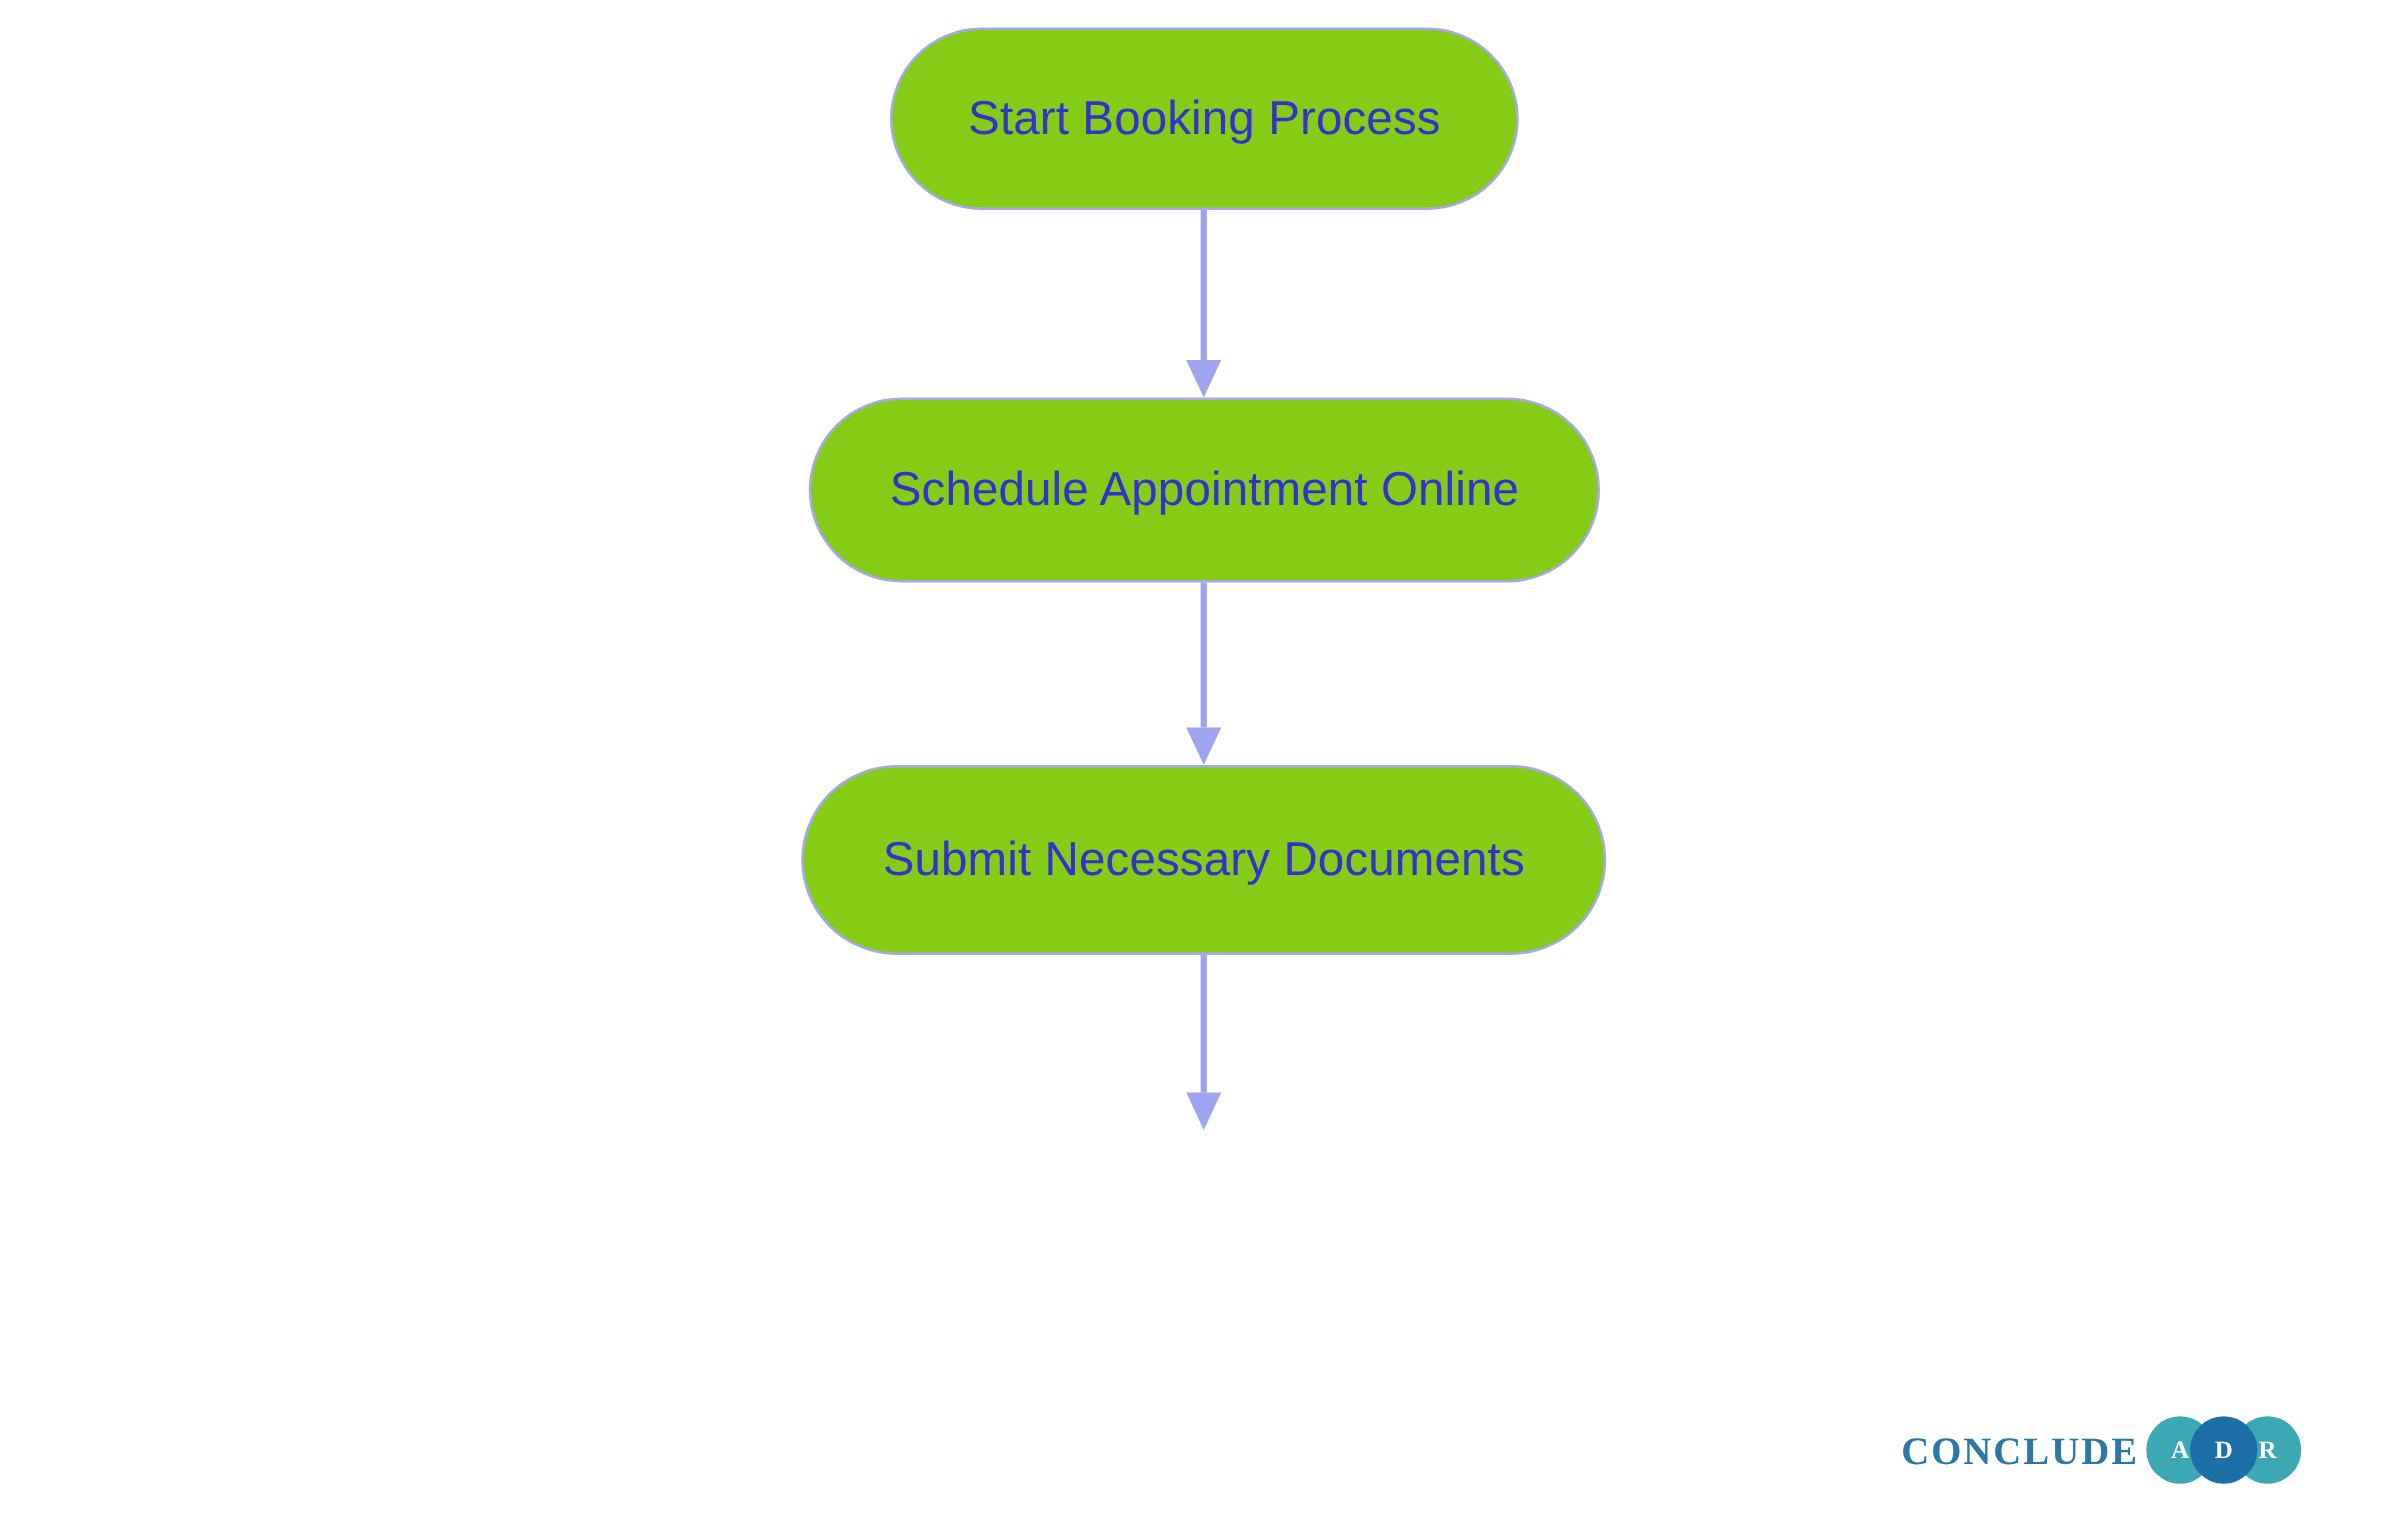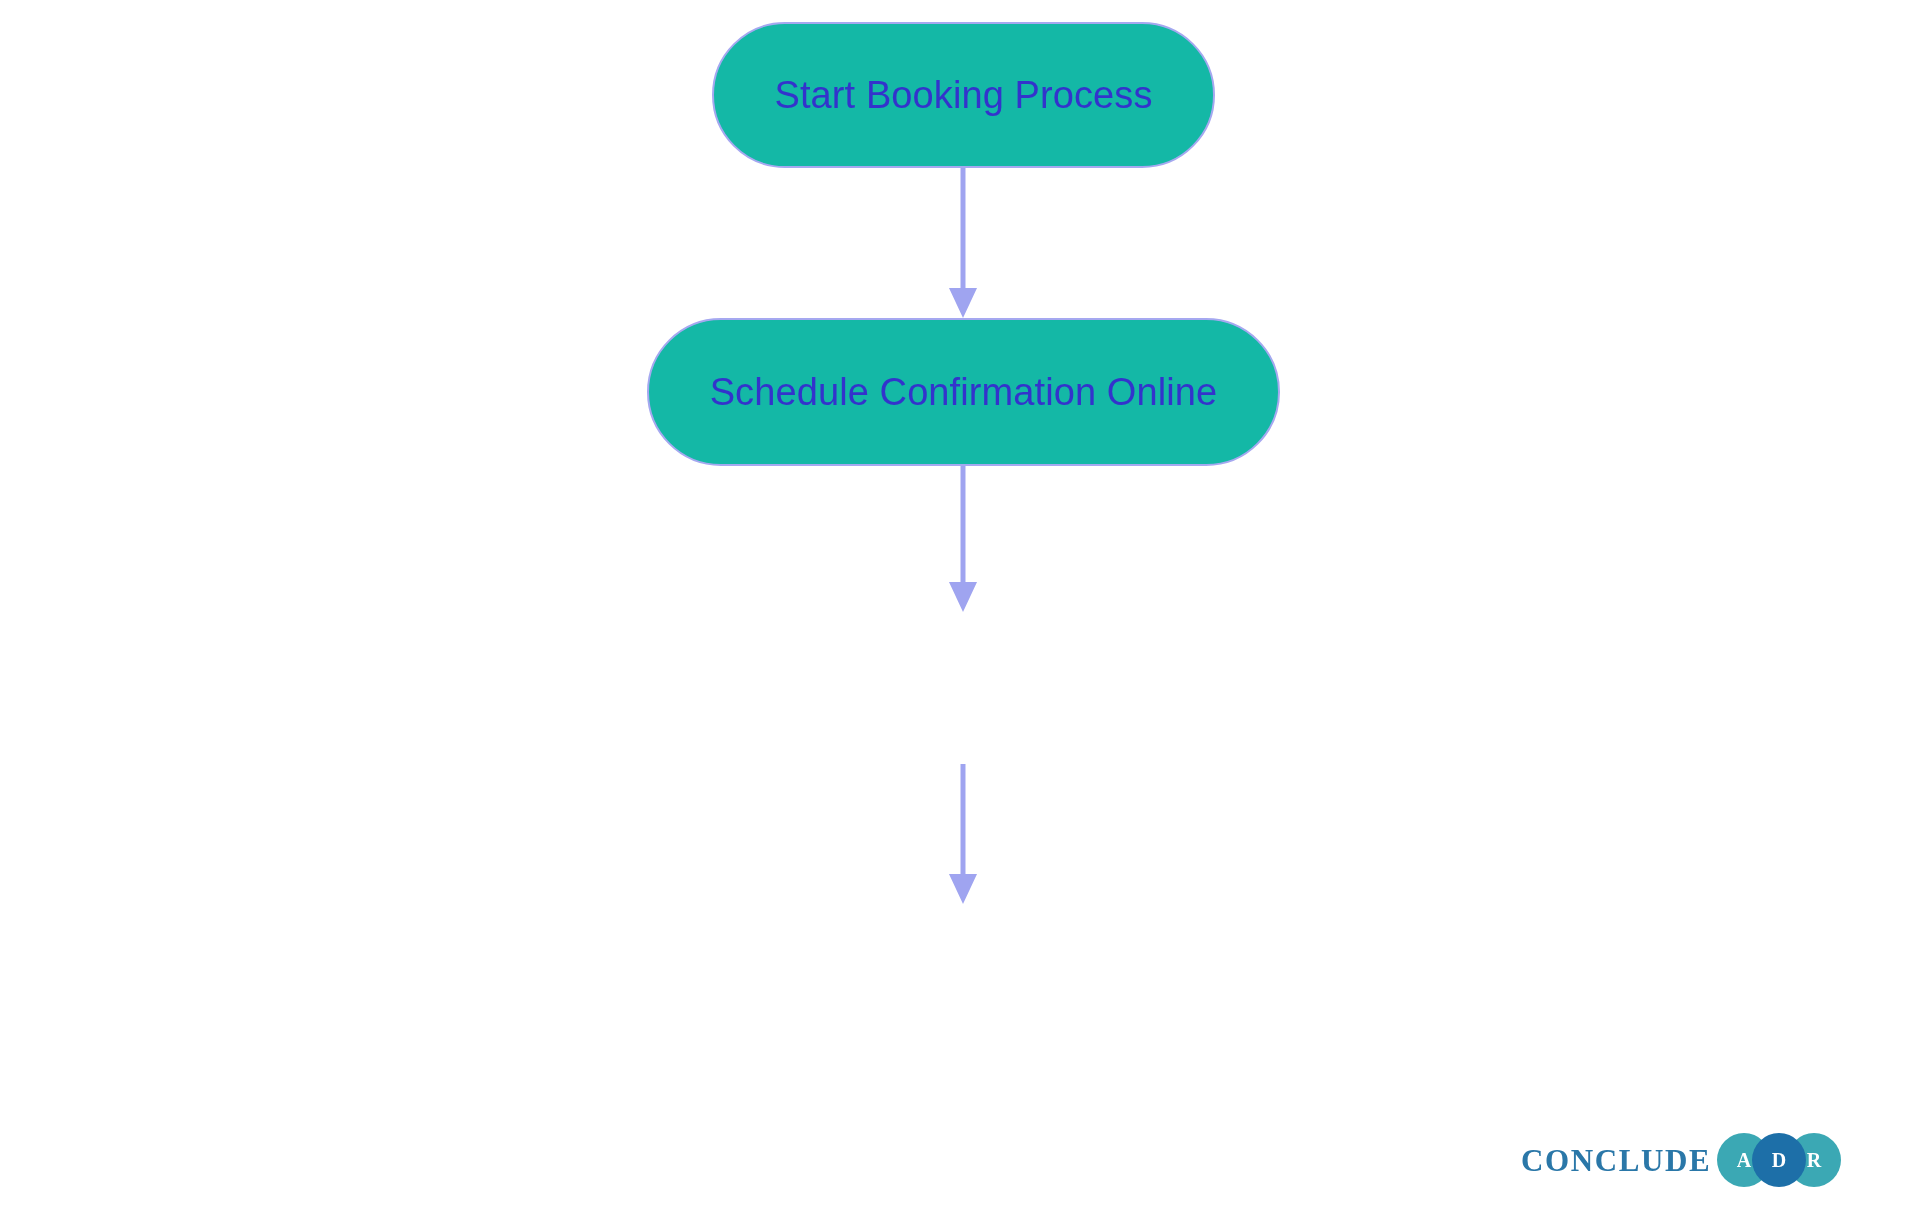--- a/index.html
+++ b/index.html
@@ -20,21 +20,21 @@
     left: 0;
     top: 0;
     width: 1920px;
     height: 1215px;
   }
 
   
   .flow-node {
     position: absolute;
     box-sizing: border-box;
-    background: #14b8a6;
+    background: #84cc16;
     border: 2px solid #a5a8f0;
     border-radius: 999px;
     display: flex;
     align-items: center;
     justify-content: center;
     color: #3333cc;
     letter-spacing: 0.1px;
     white-space: nowrap;
   }
   .flow-node .node-label {
@@ -153,23 +153,26 @@
       <line x1="963" y1="764" x2="963" y2="874" stroke="#9fa4f0" stroke-width="5"></line>
       <polygon points="949,874 977,874 963,904" fill="#9fa4f0"></polygon>
     </g>
   </svg>
 
   <div class="flow-node" id="node-start">
     <span class="node-label">Start Booking Process</span>
   </div>
 
   <div class="flow-node" id="node-schedule">
-    <span class="node-label">Schedule Confirmation Online</span>
+    <span class="node-label">Schedule Appointment Online</span>
   </div>
 
+  <div class="flow-node" id="node-submit">
+    <span class="node-label">Submit Necessary Documents</span>
+  </div>
 
 
 </div>
 
 <div id="brand-logo">
   <div id="brand-wordmark">CONCLUDE</div>
   <div id="brand-marks">
     <div class="brand-circle" id="brand-circle-a">
       <span>A</span>
     </div>

